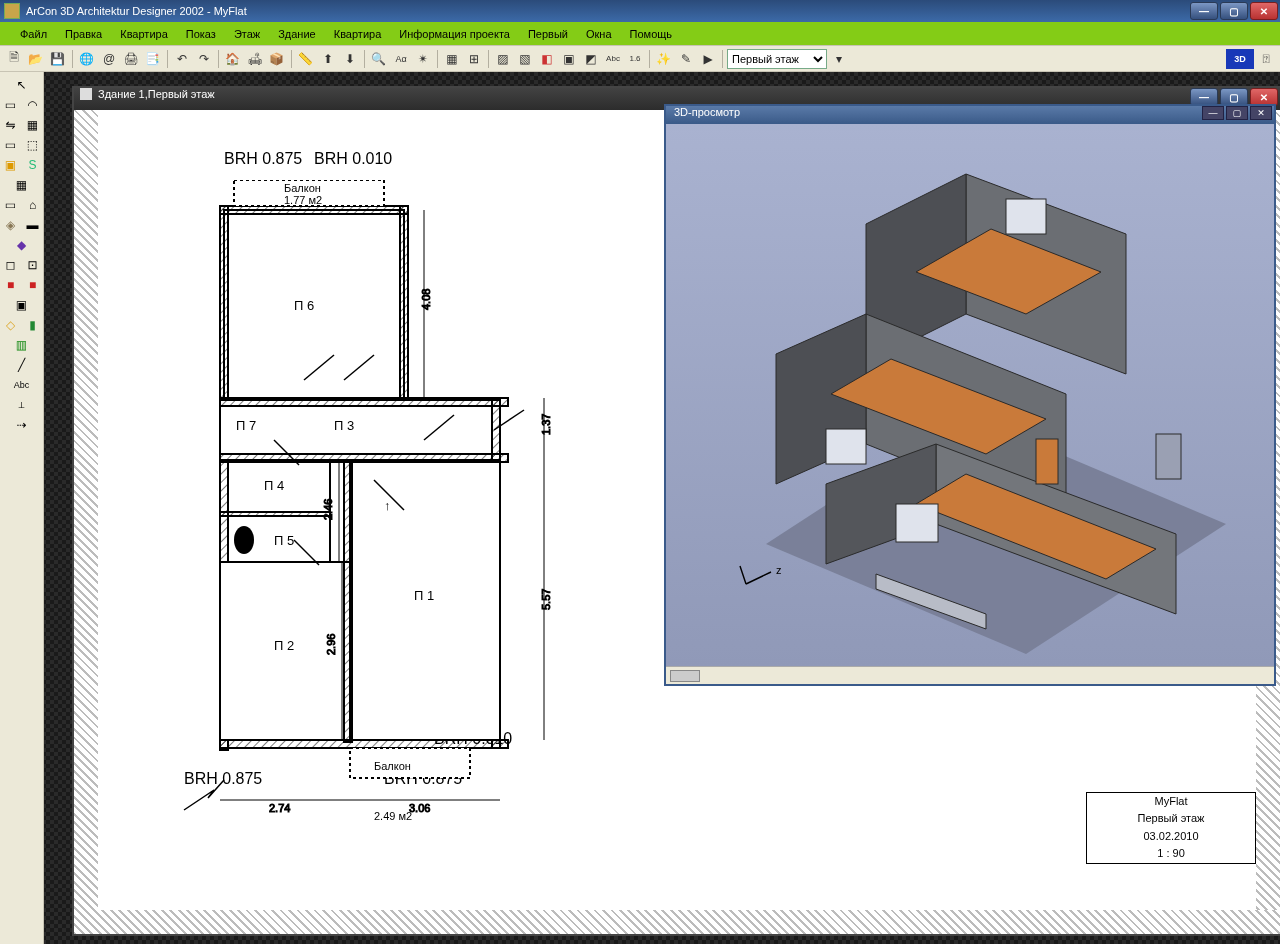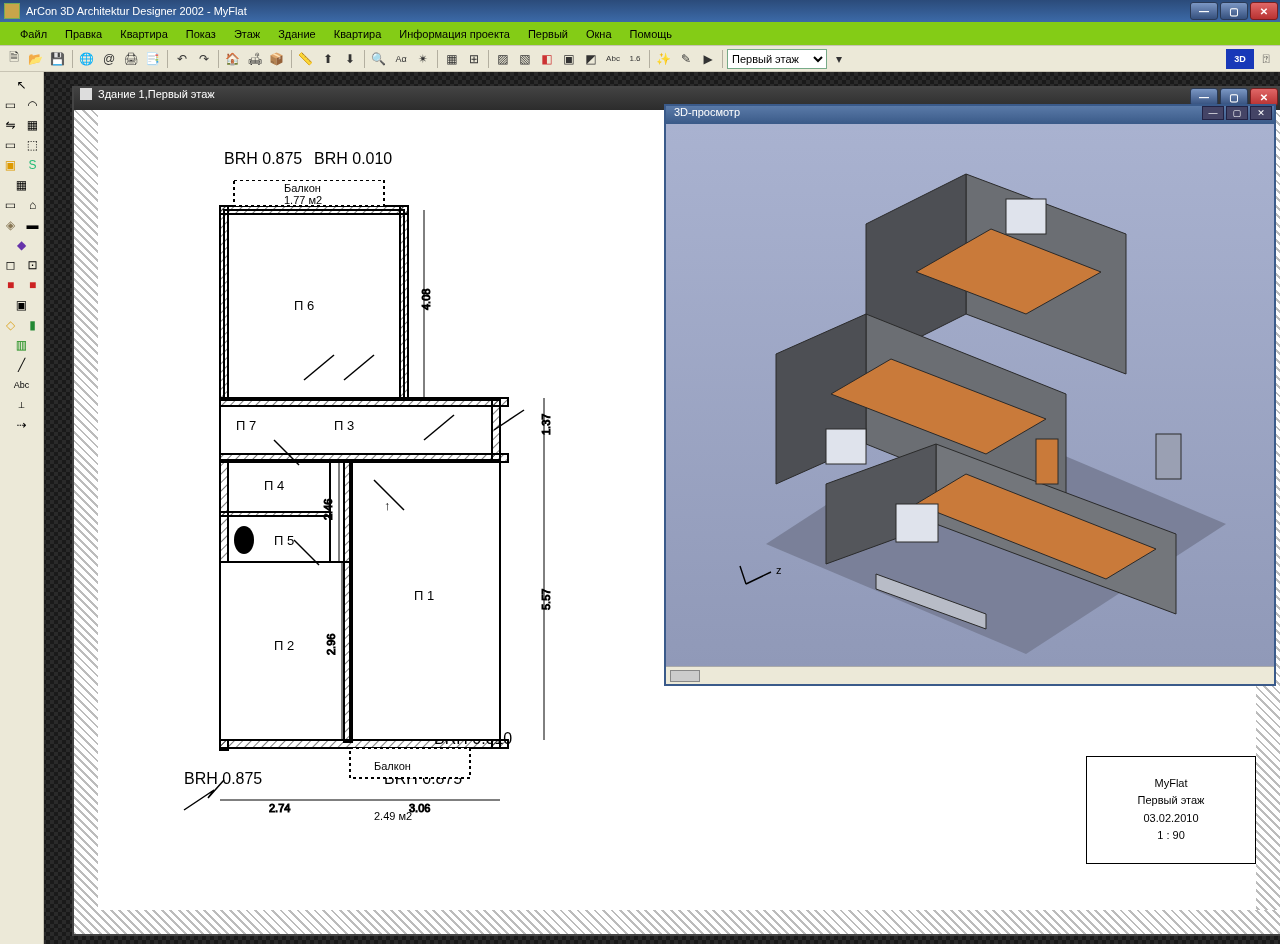--- a/index.html
+++ b/index.html
@@ -36,21 +36,21 @@
 .doc-canvas { position: absolute; top: 22px; left: 0; right: 0; bottom: 0; background: #fff; }
 .hatched-margin { position: absolute; background: repeating-linear-gradient(45deg,#bcbcbc 0 2px,#fff 2px 6px); }
 
 
 .plan { position: absolute; left: 50px; top: 70px; width: 640px; height: 730px; }
 .plan svg { width: 100%; height: 100%; }
 .dim-text { font-size: 11px; fill: #000; }
 .room-label { font-size: 13px; fill: #000; }
 .brh { position: absolute; font-size: 16px; color: #000; }
 
-.infobox { position: absolute; right: 24px; bottom: 70px; width: 170px; border: 1px solid #000; background: #fff; text-align: center; padding: 18px 0; line-height: 1.6; font-size: 13px; }
+.infobox { position: absolute; right: 24px; bottom: 70px; width: 170px; border: 1px solid #000; background: #fff; text-align: center; padding: 0 0; line-height: 1.6; font-size: 13px; }
 
 
 .preview { position: absolute; left: 620px; top: 32px; width: 612px; height: 582px; border: 2px solid #3a5a8a; background: #9ba3c4; }
 .preview-titlebar { height: 18px; background: linear-gradient(#5a7aa8,#3a5a88); color: #fff; display: flex; align-items: flex-start; padding-left: 8px; font-size: 11px; }
 .preview-titlebar .spacer { flex: 1; }
 .pwinbtn { width: 22px; height: 14px; background: #446; border: 1px solid #224; margin-right: 2px; color: #fff; font-size: 9px; display: flex; align-items: center; justify-content: center; }
 .preview-body { position: absolute; top: 18px; left: 0; right: 0; bottom: 18px; background: linear-gradient(#a9b2d0,#9099b8); overflow: hidden; }
 .preview-scroll { position: absolute; left: 0; right: 0; bottom: 0; height: 18px; background: #ece9d8; border-top: 1px solid #aaa; display: flex; align-items: center; }
 .preview-scroll .thumb { width: 30px; height: 12px; background: #ccc; border: 1px solid #888; margin-left: 4px; }
 

